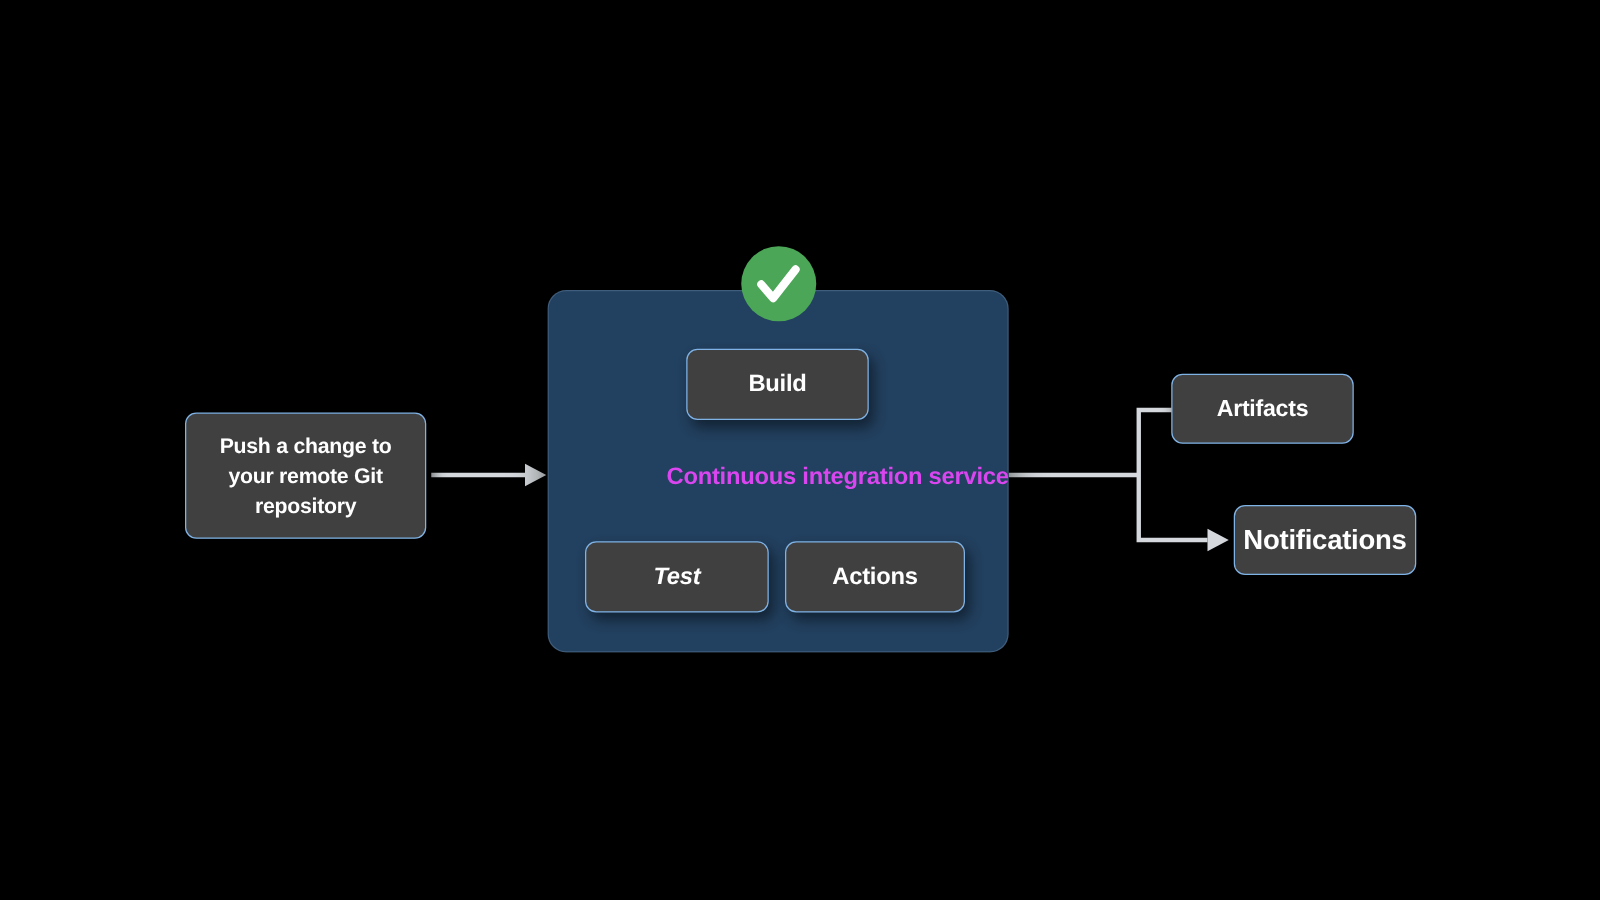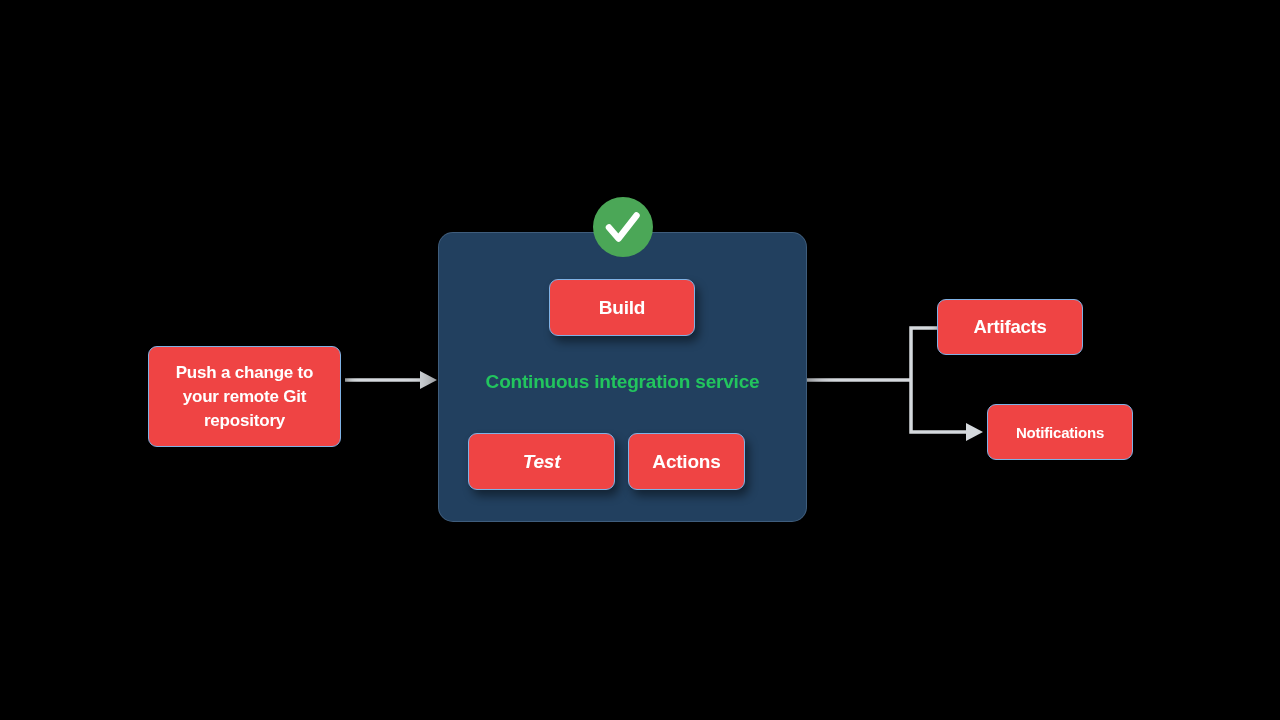--- a/index.html
+++ b/index.html
@@ -18,40 +18,39 @@
   }
   .connector-layer {
     position: absolute;
     inset: 0;
     z-index: 1;
     pointer-events: none;
   }
   .node {
     position: absolute;
     box-sizing: border-box;
-    background: #ef4444;
+    background: #404040;
     border: 1.5px solid #7FB2E5;
     border-radius: 9px;
     display: flex;
     align-items: center;
     justify-content: center;
     text-align: center;
     font-weight: 600;
     color: #fff;
     z-index: 2;
     letter-spacing: -0.2px;
   }
   .node-git-push {
     left: 148px; top: 330px;
     width: 193px; height: 101px;
     font-size: 17px;
     line-height: 24px;
     padding: 4px 10px;
     box-shadow: 4px 6px 12px rgba(0,0,0,0.65);
-    margin-top: 16px;
   }
   .ci-panel {
     position: absolute;
     left: 438px; top: 232px;
     width: 369px; height: 290px;
     box-sizing: border-box;
     background: #22405F;
     border: 1.5px solid rgba(140,170,200,0.28);
     border-radius: 15px;
     z-index: 2;
@@ -67,34 +66,34 @@
     align-items: center;
     justify-content: center;
     z-index: 3;
   }
   .btn {
     box-shadow: 4px 6px 10px rgba(0,0,0,0.45);
     font-size: 19px;
   }
   .node-build   { left: 549px; top: 279px; width: 146px; height: 57px; }
   .node-test    { left: 468px; top: 433px; width: 147px; height: 57px; font-style: italic; }
-  .node-actions { left: 628px; top: 433px; width: 117px; height: 57px; }
+  .node-actions { left: 628px; top: 433px; width: 144px; height: 57px; }
   .ci-title {
     position: absolute;
     left: 438px; top: 371px;
     width: 369px;
-    text-align: center;
+    text-align: right;
     font-size: 19px;
     font-weight: 600;
     letter-spacing: -0.2px;
-    color: #22c55e;
+    color: #d946ef;
     z-index: 3;
   }
   .node-artifacts     { left: 937px; top: 299px; width: 146px; height: 56px; font-size: 18.5px; box-shadow: 4px 6px 12px rgba(0,0,0,0.65); }
-  .node-notifications { left: 987px; top: 404px; width: 146px; height: 56px; font-size: 15px; box-shadow: 4px 6px 12px rgba(0,0,0,0.65); }
+  .node-notifications { left: 987px; top: 404px; width: 146px; height: 56px; font-size: 22px; box-shadow: 4px 6px 12px rgba(0,0,0,0.65); }
 </style>
 </head>
 <body>
 
 <div class="stage">
 
   <svg class="connector-layer" width="1280" height="720" viewBox="0 0 1280 720">
 
     <g>
       <path d="M345 380 H420" fill="none" stroke="#D5D9DD" stroke-width="3.5"></path>

